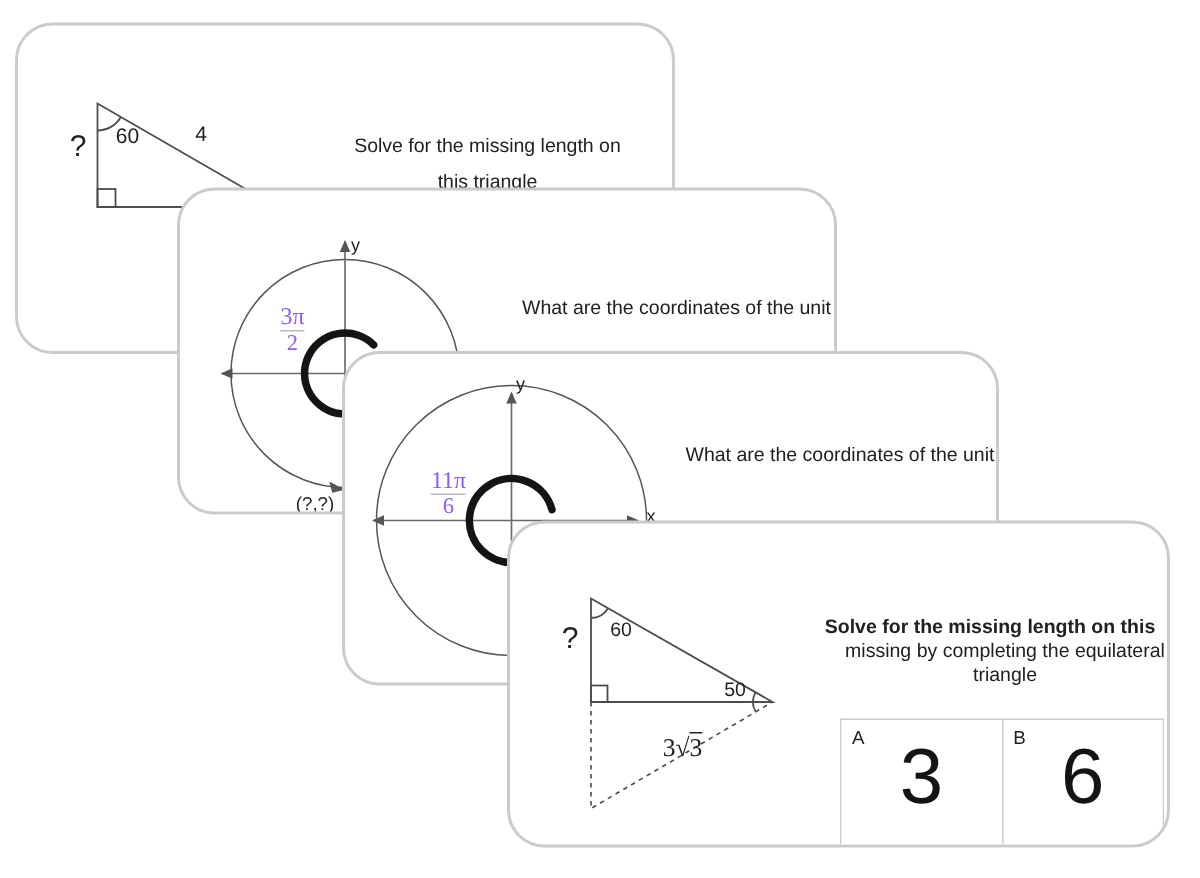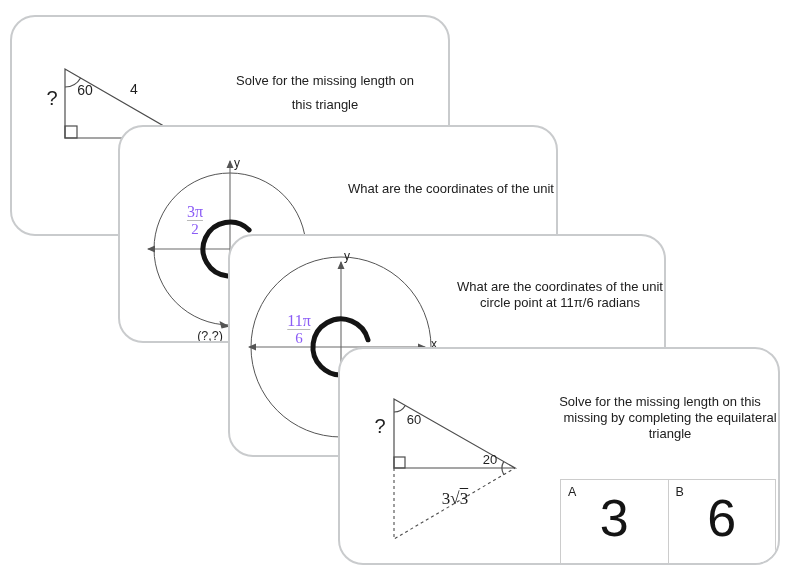--- a/index.html
+++ b/index.html
@@ -2,21 +2,21 @@
 <html><head>
 <meta charset="utf-8">
 <style>
   html,body{margin:0;padding:0;}
   .stage{position:relative;width:800px;height:585px;background:#ffffff;overflow:hidden;
          font-family:"Liberation Sans",sans-serif;}
   .card{position:absolute;background:#ffffff;border:2px solid #c9cbcd;border-radius:25px;
         overflow:hidden;box-sizing:border-box;}
   .diag{position:absolute;left:0;top:0;}
   .qline{position:absolute;transform:translateX(-50%);white-space:nowrap;
-         font-size:13px;line-height:16px;color:#202020;}
+         font-size:13px;line-height:16px;color:#202020;margin-top:16px;}
   .dlabel{position:absolute;transform:translateX(-50%);white-space:nowrap;color:#1f1f1f;}
   .serif{font-family:"Liberation Serif",serif;}
   .radicand{text-decoration:overline;}
   .frac{position:absolute;transform:translateX(-50%);text-align:center;
         font-family:"Liberation Serif",serif;color:#8b5cf6;}
   .frac .num{font-size:16px;line-height:15px;}
   .frac .bar{border-top:1.5px solid #b9b9b9;margin:1px 0 1px 0;}
   .frac .den{font-size:15px;line-height:14px;}
   .answers{position:absolute;left:220px;top:130px;right:2px;bottom:0;display:flex;
            border:1px solid #cccccc;border-bottom:none;}
@@ -83,36 +83,35 @@
       <path class="bold-arc" d="M138,103.8 A28,28 0 1 0 135.2,125"></path>
     </svg>
     <div class="dlabel" style="left:117px;top:13px;font-size:12px;">y</div>
     <div class="dlabel" style="left:204px;top:101px;font-size:12px;">x</div>
     <div class="frac" style="left:69px;top:77px;">
       <div class="num">11π</div>
       <div class="bar"></div>
       <div class="den">6</div>
     </div>
     <div class="qline" style="left:330px;top:43px;">What are the coordinates of the unit</div>
-    <div class="qline" style="left:330px;top:59px;">circle point at 11π/6 radians</div>
   </div>
 
   <div class="card" style="left:338px;top:347px;width:442px;height:218px;">
     <svg class="diag" width="442" height="218" viewBox="0 0 442 218">
       <path class="stroke" d="M54,50 L54,119 L175,119 Z"></path>
       <path class="dash" d="M54,119 L54,190 L175,119"></path>
       <rect class="stroke" x="54" y="108" width="11" height="11"></rect>
       <path class="stroke" d="M54,63 A13,13 0 0 0 65.3,56.5"></path>
       <path class="stroke" d="M163.7,112.6 A13,13 0 0 0 163.8,125.6"></path>
     </svg>
     <div class="dlabel" style="left:40px;top:66px;font-size:20px;">?</div>
     <div class="dlabel" style="left:74px;top:63px;font-size:13px;">60</div>
-    <div class="dlabel" style="left:150px;top:103px;font-size:13px;">20</div>
+    <div class="dlabel" style="left:150px;top:103px;font-size:13px;">50</div>
     <div class="dlabel serif" style="left:115px;top:140px;font-size:17px;"><span>3√</span><span class="radicand">3</span></div>
-    <div class="qline" style="left:320px;top:45px;">Solve for the missing length on this</div>
+    <div class="qline" style="left:320px;top:45px;font-weight:bold;">Solve for the missing length on this</div>
     <div class="qline" style="left:330px;top:61px;">missing by completing the equilateral</div>
     <div class="qline" style="left:330px;top:77px;">triangle</div>
     <div class="answers">
       <div class="ans-cell">
         <div class="ans-label">A</div>
         <div class="ans-value">3</div>
       </div>
       <div class="ans-cell">
         <div class="ans-label">B</div>
         <div class="ans-value">6</div>

